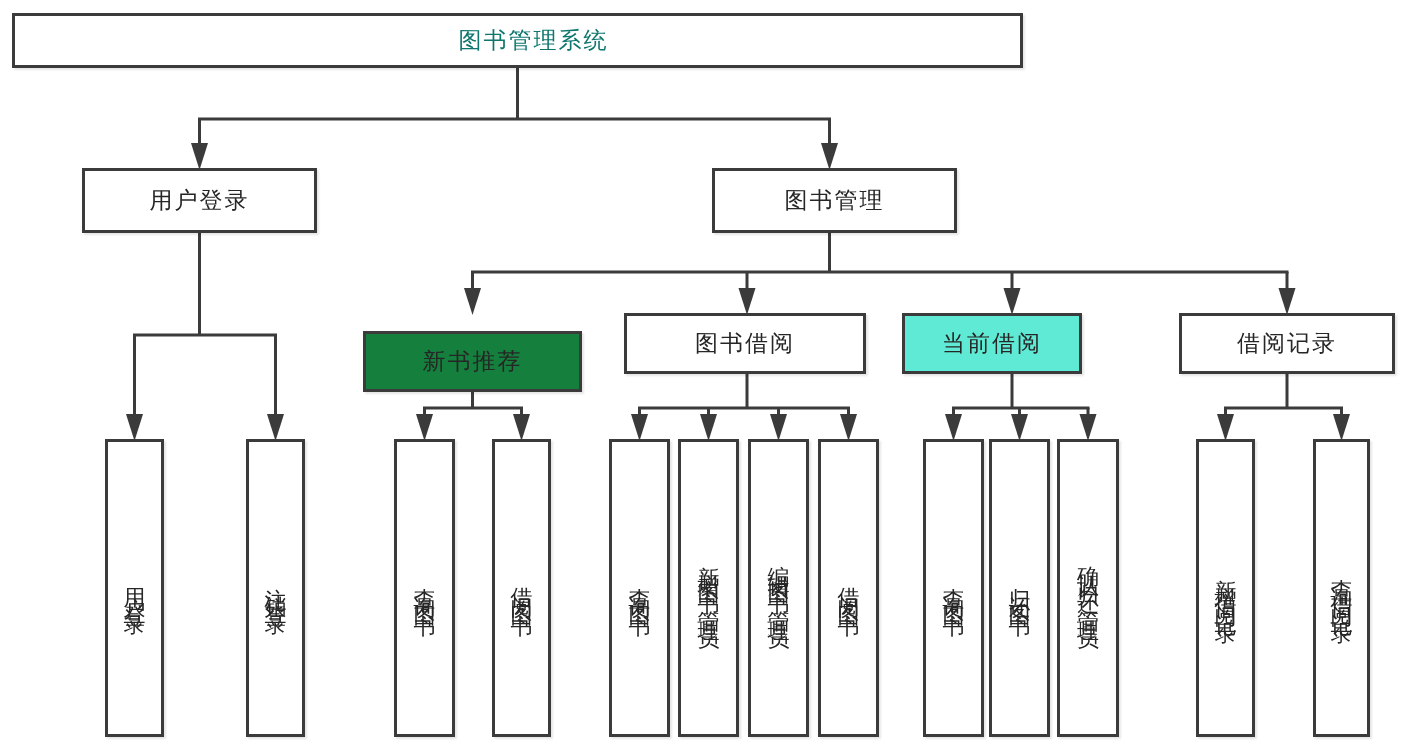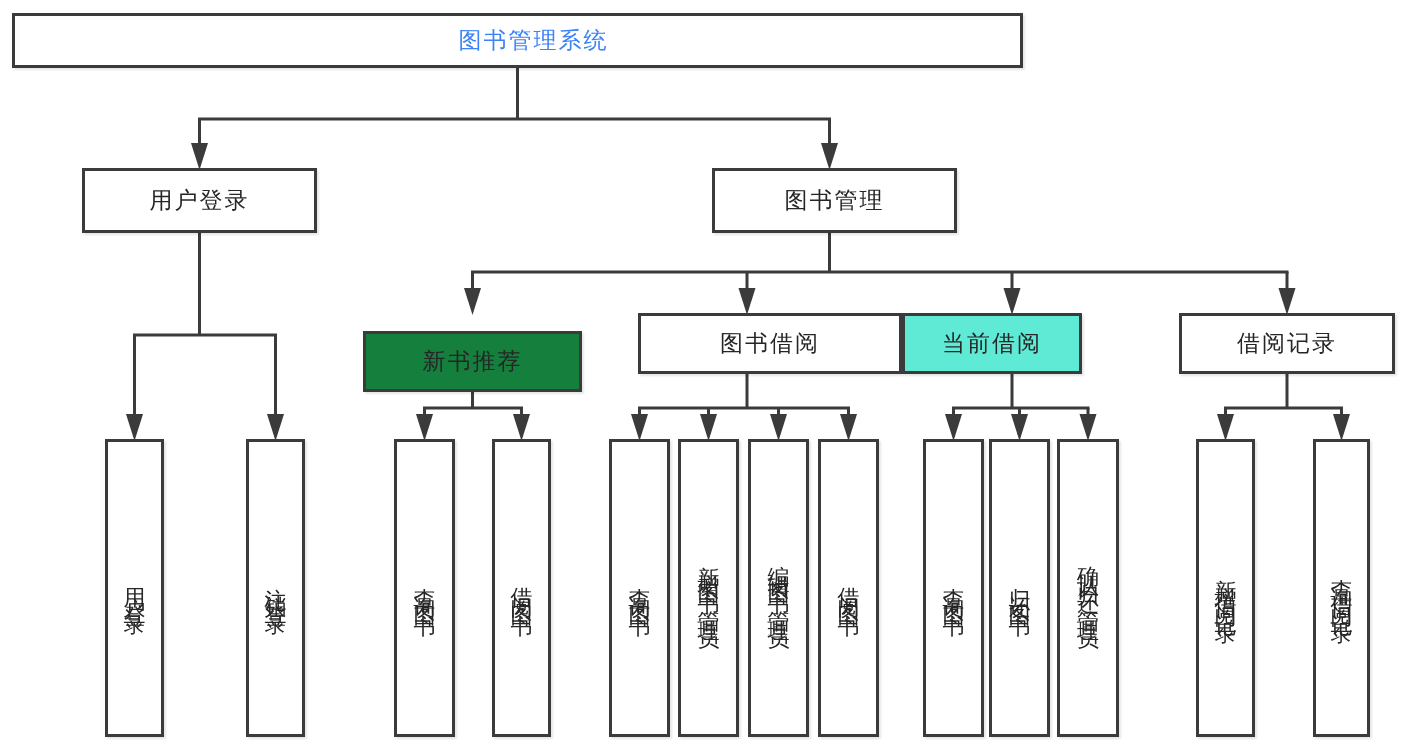--- a/index.html
+++ b/index.html
@@ -106,32 +106,32 @@
       <polygon points="1079.5,414 1096.5,414 1088,441" fill="#3b3b3b"></polygon>
       <line x1="1287" y1="374" x2="1287" y2="408" stroke="#3b3b3b" stroke-width="3"></line>
       <line x1="1224" y1="408" x2="1343" y2="408" stroke="#3b3b3b" stroke-width="3"></line>
       <line x1="1225.5" y1="408" x2="1225.5" y2="421" stroke="#3b3b3b" stroke-width="3"></line>
       <polygon points="1217,414 1234,414 1225.5,441" fill="#3b3b3b"></polygon>
       <line x1="1341.5" y1="408" x2="1341.5" y2="421" stroke="#3b3b3b" stroke-width="3"></line>
       <polygon points="1333,414 1350,414 1341.5,441" fill="#3b3b3b"></polygon>
     </svg>
   <div id="nodes">
       <div class="node" style="left: 12px; top: 13px; width: 1011px; height: 55px; border-color: rgb(59, 59, 59); background: rgb(255, 255, 255);">
-        <span class="label" style="color: #3b82f6; margin-left: 32px;">图书管理系统</span>
+        <span class="label" style="color: #0f766e; margin-left: 32px;">图书管理系统</span>
       </div>
       <div class="node" style="left: 82px; top: 168px; width: 235px; height: 65px; border-color: rgb(59, 59, 59); background: rgb(255, 255, 255);">
         <span class="label" style="color: rgb(38, 38, 38);">用户登录</span>
       </div>
       <div class="node" style="left: 712px; top: 168px; width: 245px; height: 65px; border-color: rgb(59, 59, 59); background: rgb(255, 255, 255);">
         <span class="label" style="color: rgb(38, 38, 38);">图书管理</span>
       </div>
       <div class="node" style="left: 363px; top: 331px; width: 219px; height: 61px; border-color: rgb(59, 59, 59); background: #15803d;">
         <span class="label" style="color: rgb(38, 38, 38);">新书推荐</span>
       </div>
-      <div class="node" style="left: 638px; top: 313px; width: 264px; height: 61px; border-color: rgb(59, 59, 59); background: rgb(255, 255, 255);">
+      <div class="node" style="left: 624px; top: 313px; width: 242px; height: 61px; border-color: rgb(59, 59, 59); background: rgb(255, 255, 255);">
         <span class="label" style="color: rgb(38, 38, 38);">图书借阅</span>
       </div>
       <div class="node" style="left: 902px; top: 313px; width: 180px; height: 61px; border-color: rgb(59, 59, 59); background: #5eead4;">
         <span class="label" style="color: rgb(38, 38, 38);">当前借阅</span>
       </div>
       <div class="node" style="left: 1179px; top: 313px; width: 216px; height: 61px; border-color: rgb(59, 59, 59); background: rgb(255, 255, 255);">
         <span class="label" style="color: rgb(38, 38, 38);">借阅记录</span>
       </div>
       <div class="node vertical" style="left: 105px; top: 439px; width: 59px; height: 298px; border-color: rgb(59, 59, 59); background: rgb(255, 255, 255);">
         <span class="label" style="color: rgb(38, 38, 38);">用户登录</span>

